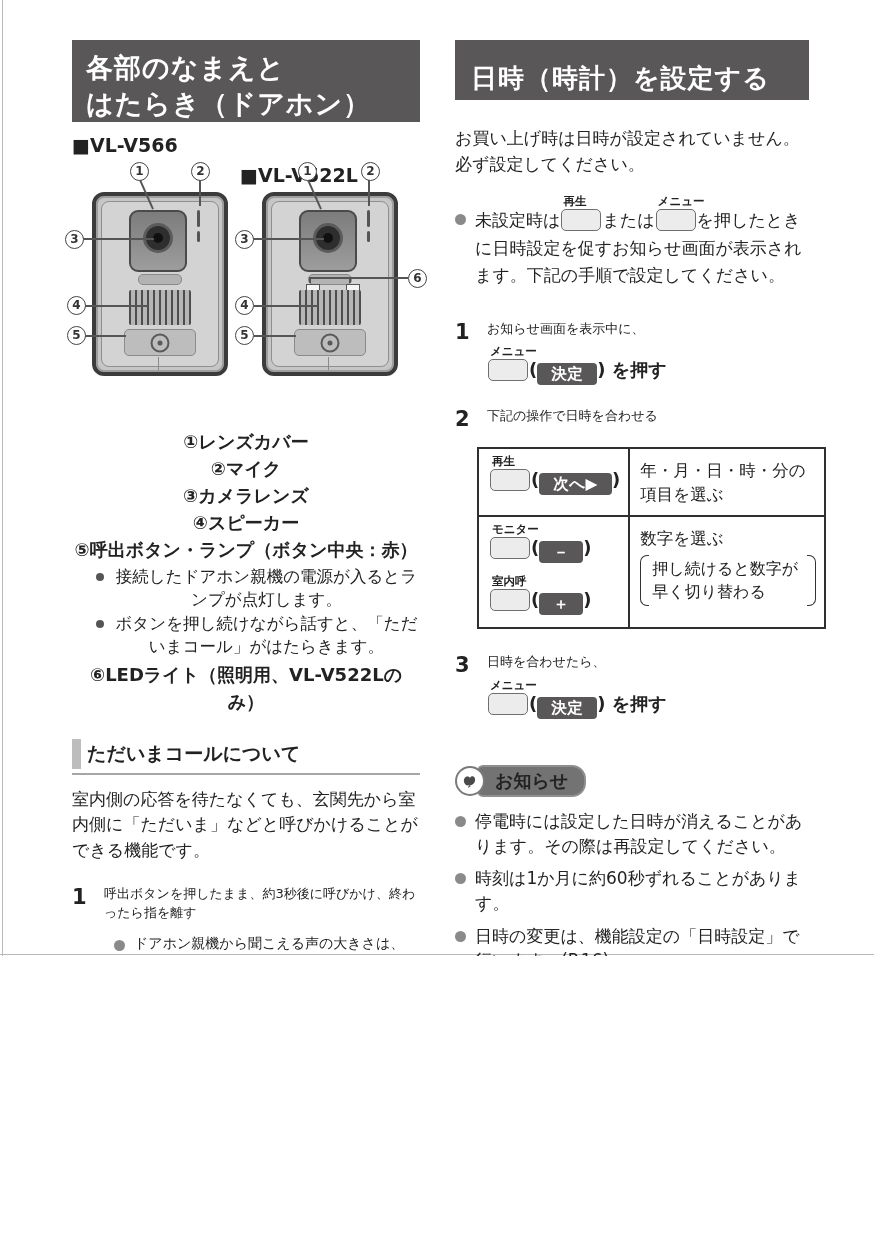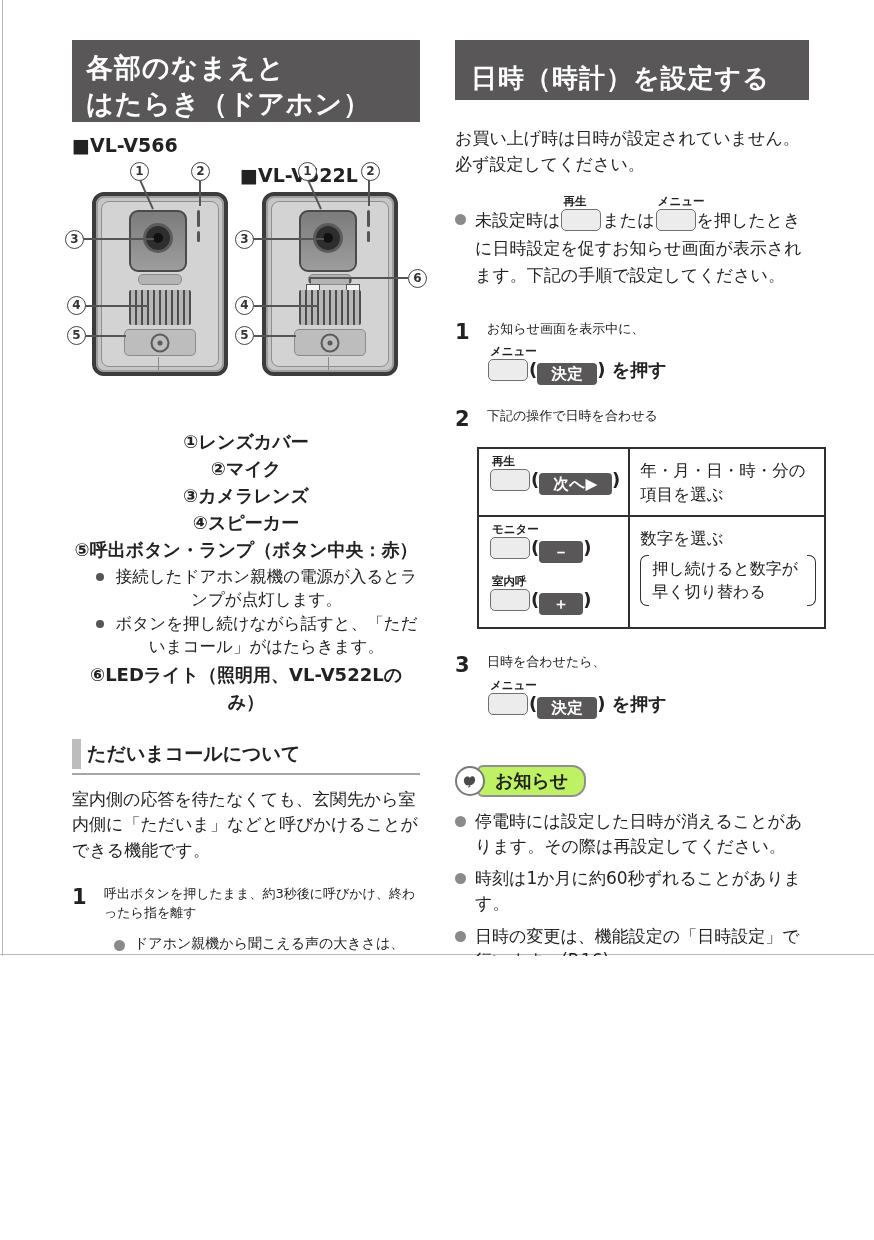--- a/index.html
+++ b/index.html
@@ -93,21 +93,21 @@
   .keyrow:first-child { margin-top:10px; }
   .bracket-row { display:flex; align-items:stretch; gap:3px; margin-top:4px; }
   .br { width:9px; flex:none; border:1.5px solid #333; }
   .br-l { border-right:none; border-radius:7px 0 0 7px; }
   .br-r { border-left:none; border-radius:0 7px 7px 0; }
   .bracket-text { width:152px; font-size:16px; line-height:1.45; padding:2px 0; }
 
   .notice-head { display:flex; align-items:center; margin-top:46px; }
   .notice-iconwrap { width:30px; height:30px; border:2px solid #7a7a7a; border-radius:50%; background:#fff;
                      display:flex; align-items:center; justify-content:center; z-index:2; }
-  .notice-pill { margin-left:-8px; background:#bef264; border:2px solid #8f8f8f; border-radius:6px 14px 14px 6px;
+  .notice-pill { margin-left:-8px; background:#737373; border:2px solid #8f8f8f; border-radius:6px 14px 14px 6px;
                  padding:2px 16px 2px 16px; font-weight:bold; font-size:18px; }
   .nlist { margin-top:12px; }
   .nlist .nitem { position:relative; padding-left:20px; font-size:17px; line-height:1.45; margin-top:8px; }
   .nlist .nitem::before { content:""; position:absolute; left:0; top:7px; width:11px; height:11px; border-radius:50%; background:#8a8a8a; }
 </style>
 </head>
 <body>
 
 <div class="page">
   <div class="edge-left"></div>

